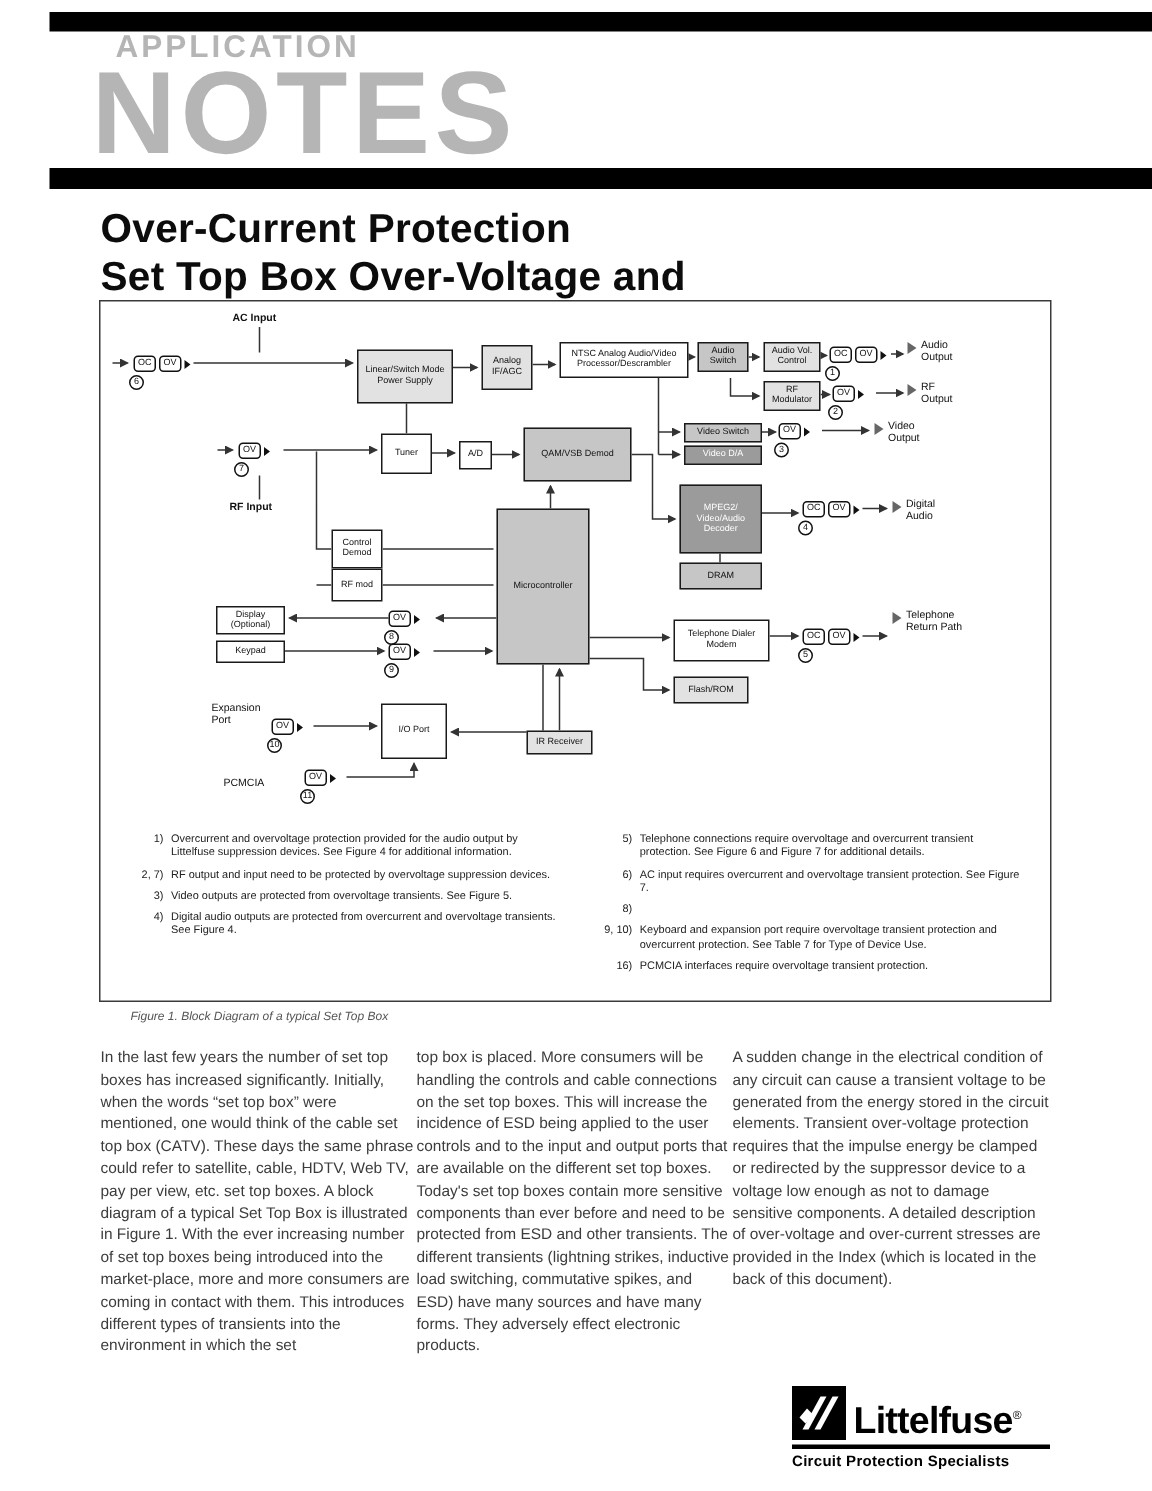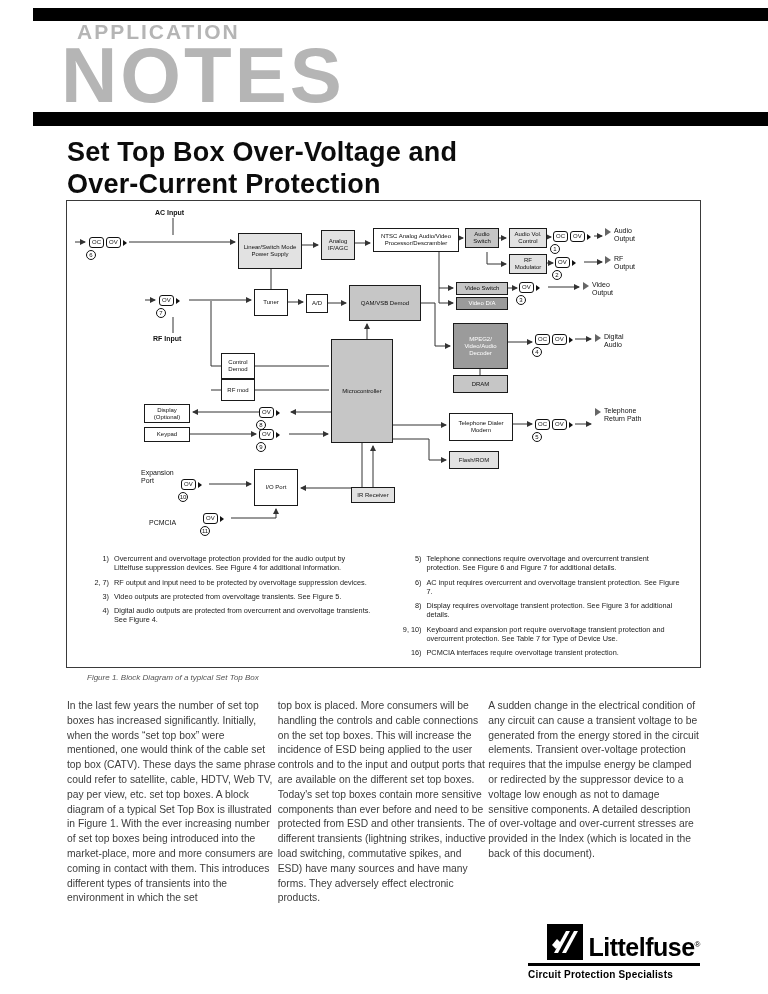--- a/index.html
+++ b/index.html
@@ -41,40 +41,40 @@
   .ntxt{flex:1;}
 
   .fig-caption{position:absolute;left:67px;top:673px;font-size:8px;font-style:italic;color:#555;margin-left:20px;}
 
   
   .cols{position:absolute;left:67px;top:699px;width:632px;display:flex;}
   .bcol{flex:1;font-size:10.3px;line-height:14.8px;color:#3c3c3c;}
 
   
   .footer{position:absolute;right:68px;top:924px;width:172px;}
-  .brandrow{display:flex;align-items:flex-end;gap:5px;justify-content:flex-end;}
+  .brandrow{display:flex;align-items:flex-end;gap:5px;justify-content:flex-start;}
   .logo-sq{flex:0 0 auto;width:36px;height:36px;display:block;}
   .brand{font-size:25px;font-weight:800;color:#000;letter-spacing:-0.5px;line-height:1;}
   .reg{font-size:8px;vertical-align:super;font-weight:400;}
   .brandbar{height:3px;background:#000;margin-top:3px;}
   .tagline{font-size:10px;font-weight:800;color:#000;margin-top:3px;letter-spacing:0.2px;white-space:nowrap;}
 </style>
 </head>
 <body>
 
 <div class="page">
 
   <div class="bar bar-top"></div>
   <div class="kicker">APPLICATION</div>
   <div class="notes-word">NOTES</div>
   <div class="bar bar-mid"></div>
 
   <div class="doc-title">
+    <div>Over-Current Protection</div>
     <div>Set Top Box Over-Voltage and</div>
-    <div>Over-Current Protection</div>
   </div>
 
   <div class="figure">
     <div class="diagram">
 
       <svg class="wires" width="633" height="345" viewBox="0 0 633 345">
         <defs>
           <marker id="ah" markerWidth="6" markerHeight="6" refX="5" refY="3" orient="auto">
             <path d="M0,0 L6,3 L0,6 Z" fill="#333"></path>
           </marker>
@@ -291,21 +291,20 @@
         <div class="nrow">
           <div class="nnum">5)</div>
           <div class="ntxt">Telephone connections require overvoltage and overcurrent transient protection. See Figure 6 and Figure 7 for additional details.</div>
         </div>
         <div class="nrow">
           <div class="nnum">6)</div>
           <div class="ntxt">AC input requires overcurrent and overvoltage transient protection. See Figure 7.</div>
         </div>
         <div class="nrow">
           <div class="nnum">8)</div>
-          <div class="ntxt">Display requires overvoltage transient protection. See Figure 3 for additional details.</div>
         </div>
         <div class="nrow">
           <div class="nnum">9, 10)</div>
           <div class="ntxt">Keyboard and expansion port require overvoltage transient protection and overcurrent protection. See Table 7 for Type of Device Use.</div>
         </div>
         <div class="nrow">
           <div class="nnum">16)</div>
           <div class="ntxt">PCMCIA interfaces require overvoltage transient protection.</div>
         </div>
       </div>

